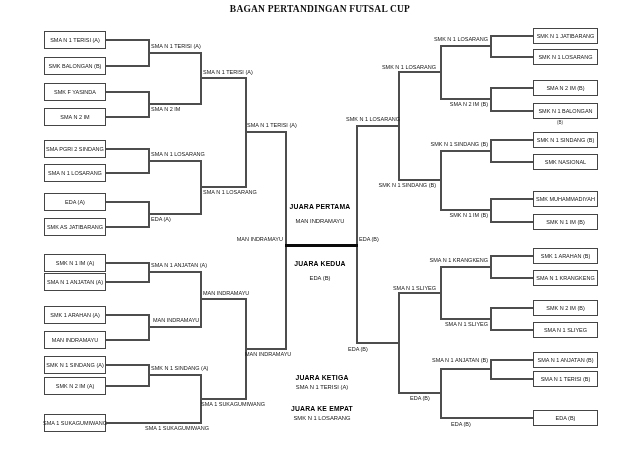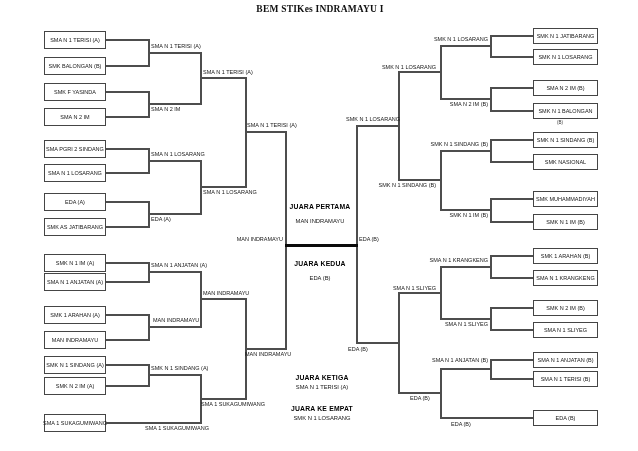--- a/index.html
+++ b/index.html
@@ -22,21 +22,21 @@
   .ctr{position:absolute;text-align:center;}
   .ctr .hd{font-weight:bold;font-size:6.8px;color:#000;letter-spacing:.2px;}
   .ctr .tm{font-size:5.8px;color:#161616;margin-top:0;}
 </style>
 </head>
 <body>
 
 <div class="page">
 
   <div class="title">
-    <div>BEM STIKes INDRAMAYU I</div>
+    <div>BAGAN PERTANDINGAN FUTSAL CUP</div>
   </div>
 
   <div class="tbox l" style="top:31px">SMA N 1 TERISI (A)</div>
   <div class="tbox l" style="top:57px">SMK BALONGAN (B)</div>
   <div class="tbox l" style="top:83px">SMK F YASINDA</div>
   <div class="tbox l" style="top:108px">SMA N 2 IM</div>
   <div class="tbox l" style="top:140px">SMA PGRI 2 SINDANG</div>
   <div class="tbox l" style="top:164px">SMA N 1 LOSARANG</div>
   <div class="tbox l" style="top:193px">EDA (A)</div>
   <div class="tbox l" style="top:218px">SMK AS JATIBARANG</div>

